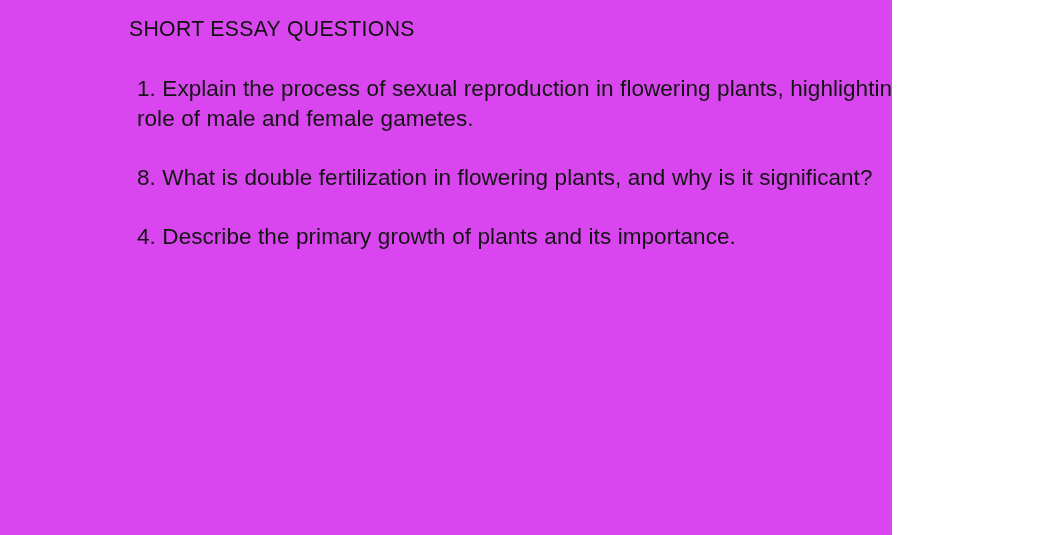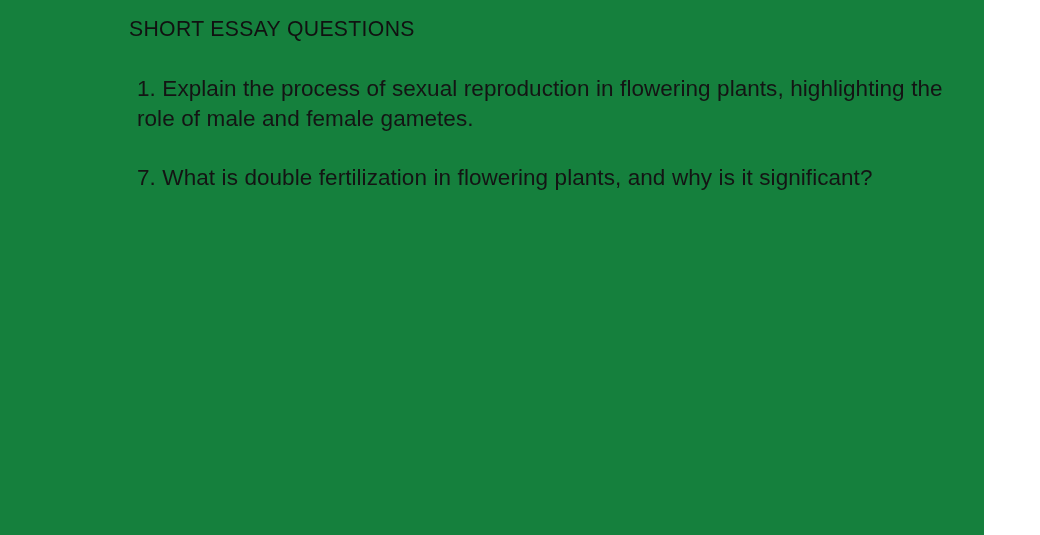--- a/index.html
+++ b/index.html
@@ -81,32 +81,33 @@
   }
 
   .question.no-wrap {
     white-space: nowrap;
     width: auto;
   }
 </style>
 </head>
 <body>
 
-<div id="slide" style="background: #15803d; width: 984px; height: 535px; padding-left: 37px;">
+<div id="slide" style="background: #d946ef; width: 892px; height: 535px; padding-left: 37px;">
 
   <div id="content">
 
     <h1 class="slide-title">SHORT ESSAY QUESTIONS</h1>
 
     <ol class="question-list">
 
       <li class="question wrap-two">1. Explain the process of sexual reproduction in flowering plants, highlighting the role of male and female gametes.</li>
 
-      <li class="question no-wrap">7. What is double fertilization in flowering plants, and why is it significant?</li>
+      <li class="question no-wrap">8. What is double fertilization in flowering plants, and why is it significant?</li>
 
 
+      <li class="question no-wrap">4. Describe the primary growth of plants and its importance.</li>
 
 
     </ol>
 
   </div>
 
 </div>
 
 </body></html>

